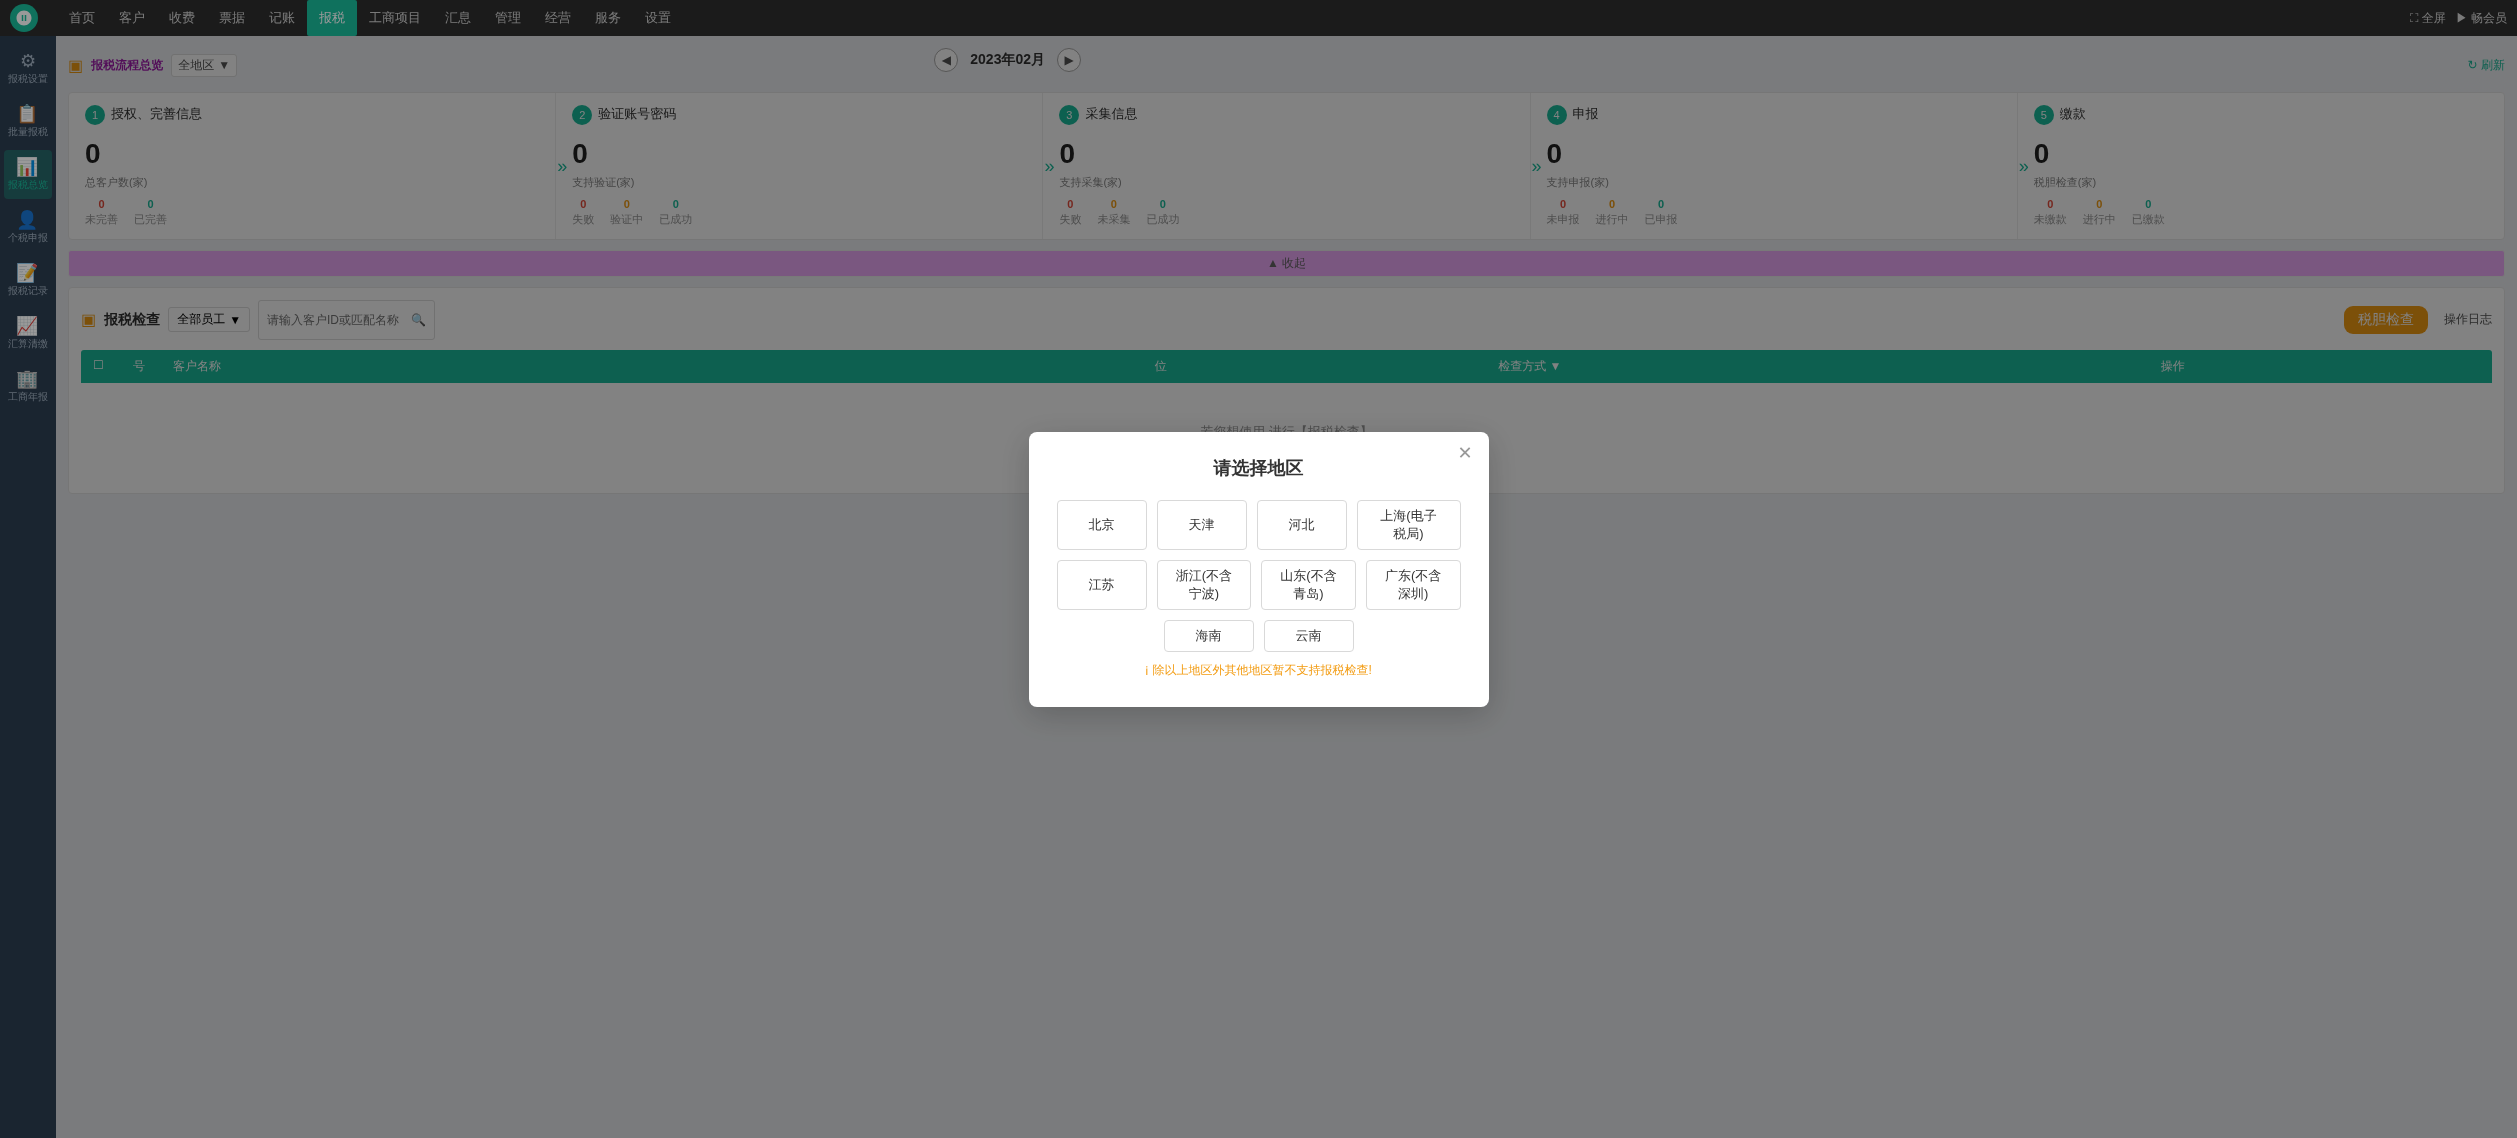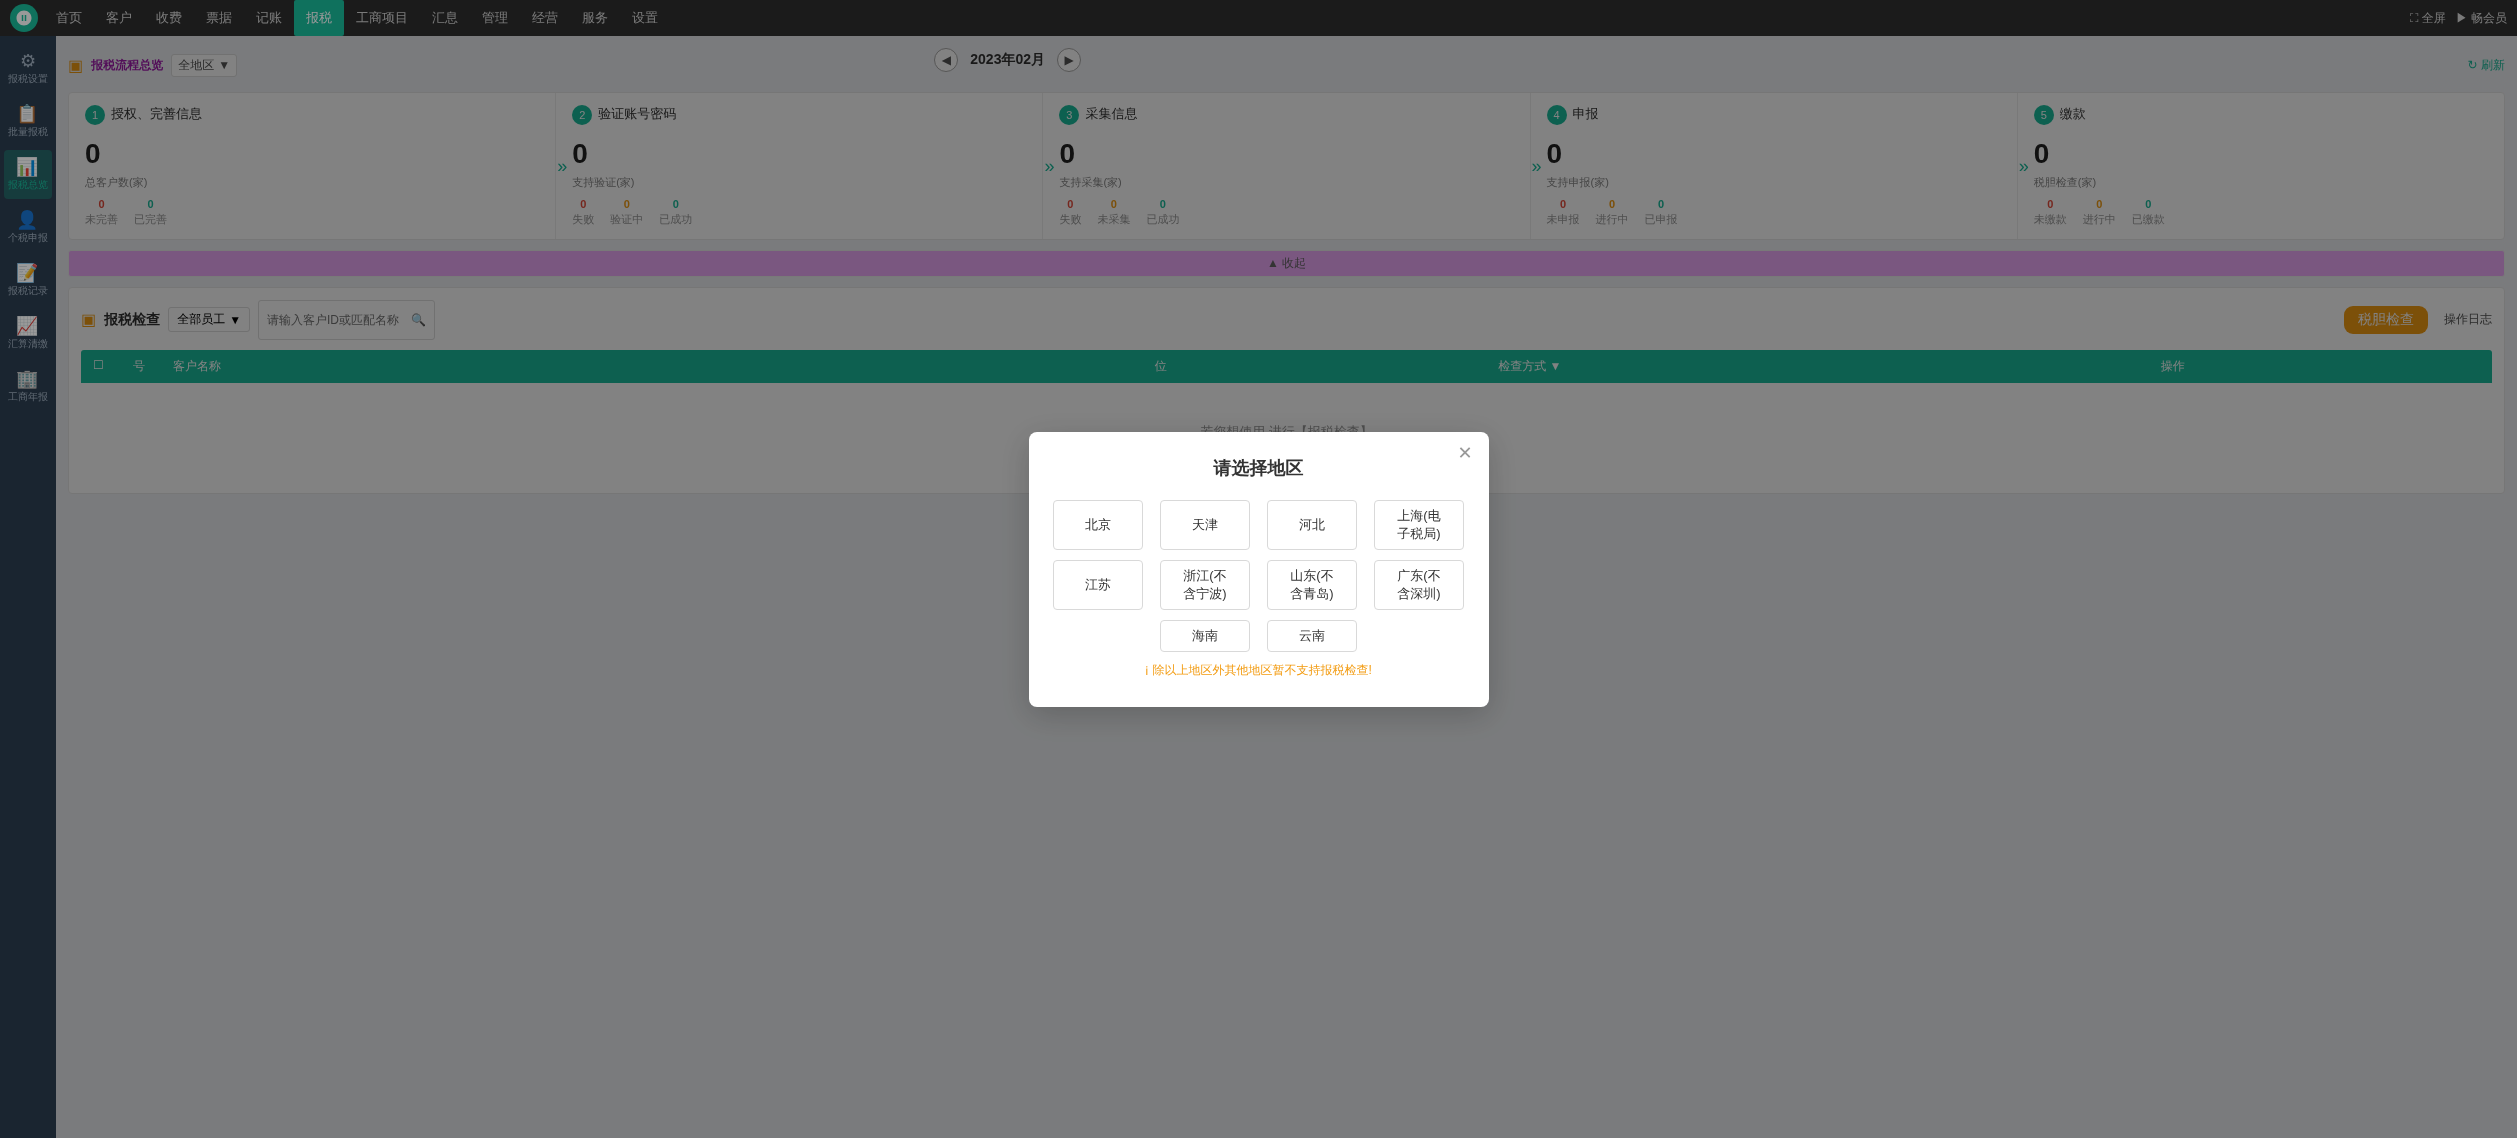--- a/index.html
+++ b/index.html
@@ -5,21 +5,21 @@
     * { box-sizing: border-box; margin: 0; padding: 0; }
     body { font-family: "Microsoft YaHei", "PingFang SC", sans-serif; font-size: 12px; background: #f0f2f5; overflow: hidden; }
 
     
     .top-nav {
       height: 36px;
       background: #2d2d2d;
       display: flex;
       align-items: center;
       padding: 0 10px;
-      gap: 0;
+      gap: 13px;
     }
     .top-nav .logo {
       width: 28px; height: 28px;
       background: #1abc9c;
       border-radius: 50%;
       display: flex; align-items: center; justify-content: center;
       margin-right: 6px;
       flex-shrink: 0;
     }
     .top-nav .logo svg { width: 18px; height: 18px; fill: white; }
@@ -331,21 +331,21 @@
       border-radius: 4px;
       padding: 6px 18px;
       font-size: 13px;
       color: #333;
       cursor: pointer;
       min-width: 90px;
       text-align: center;
     }
     .region-row {
       display: flex;
-      gap: 17px;
+      gap: 10px;
       justify-content: center;
       margin-bottom: 10px;
     }
     .modal-warning {
       text-align: center;
       color: #f39c12;
       font-size: 12px;
       margin-top: 10px;
       display: flex;
       align-items: center;

